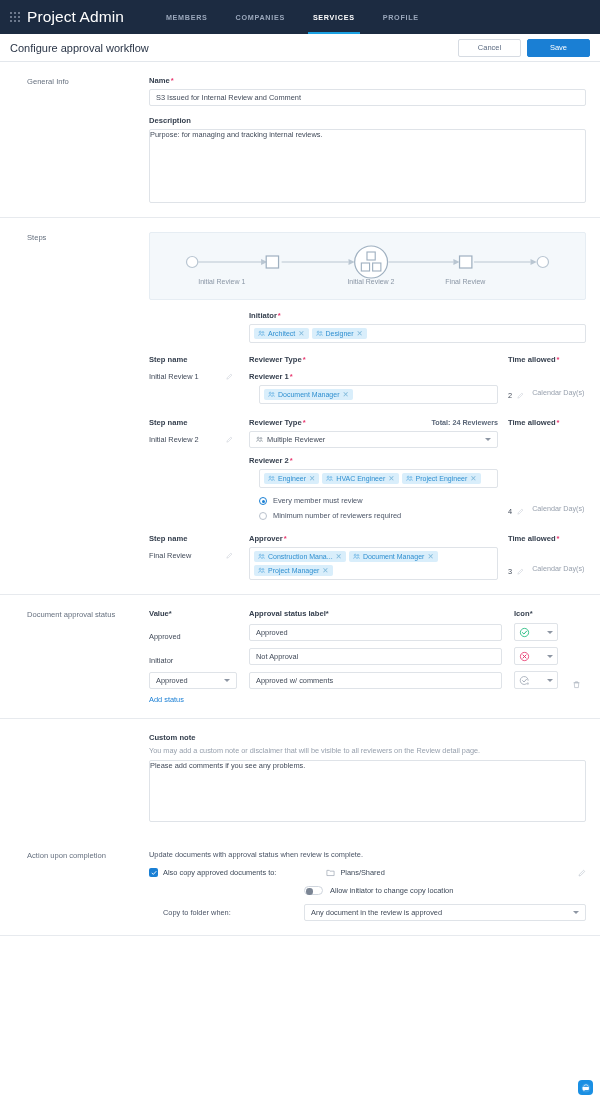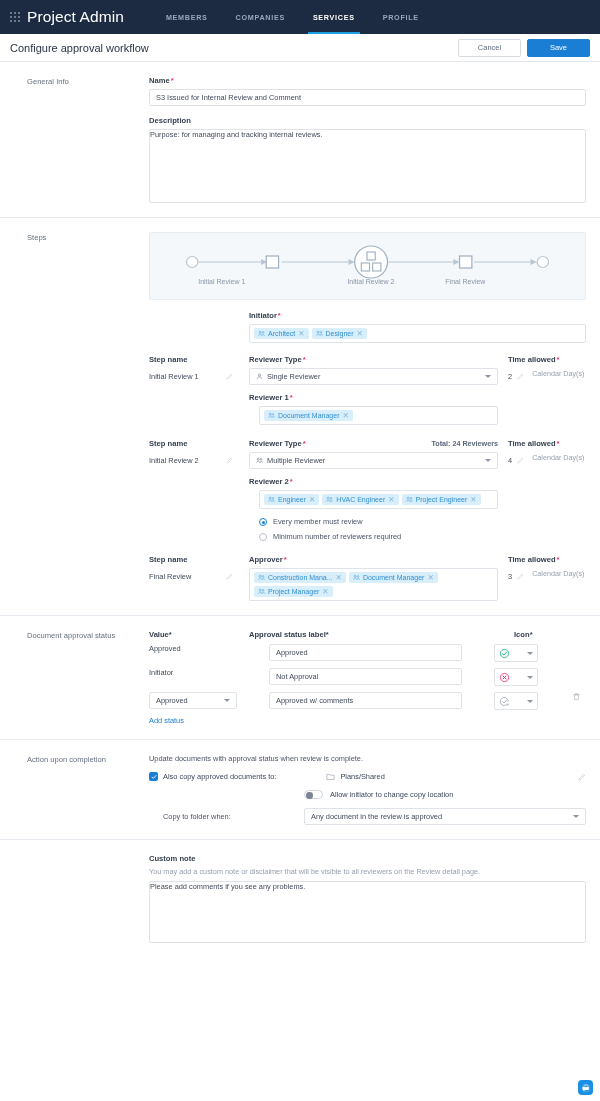--- a/index.html
+++ b/index.html
@@ -95,21 +95,21 @@
     display: inline-flex; align-items: center; gap: 3px;
     padding: 0 4px; font-size: 7px; color: #2f8fd0; white-space: nowrap;
   }
   .chip .x { color: #7fb8da; font-size: 7.5px; line-height: 1; cursor: pointer; }
   .chip svg { flex: none; }
 
   
   .step-row { display: flex; margin-top: 12px; }
   .col-stepname { width: 100px; flex: none; }
   .col-main { flex: 1; min-width: 0; }
-  .col-time { width: 88px; flex: none; padding-left: 10px; display: flex; }
+  .col-time { width: 88px; flex: none; padding-left: 10px; display: flex; justify-content: space-between; }
 
   .stepname-val {
     font-size: 7.4px; color: #414a59; display: flex; align-items: center;
     justify-content: space-between; height: 17px; padding-right: 16px;
   }
   .pencil { color: #c6ccd5; flex: none; }
 
   .select {
     border: 1px solid #dfe3e8; border-radius: 2px; background: #fff;
     height: 17px; display: flex; align-items: center; padding: 0 6px;
@@ -124,21 +124,21 @@
   .timeunit { font-size: 7.2px; color: #98a1ae; line-height: 1.35; margin-left: 8px; padding-top: 1px; }
   .total-rev { font-size: 7.2px; color: #5a6678; }
 
   .radio-row { display: flex; align-items: flex-end; gap: 6px; margin-top: 8px; font-size: 7.4px; color: #4a5466; }
   .radio { width: 8px; height: 8px; border-radius: 50%; border: 1px solid #b9c1cc; background: #fff; flex: none; position: relative; }
   .radio.on { border-color: #1a7fd4; }
   .radio.on::after { content:""; position:absolute; inset:1.5px; background:#1a7fd4; border-radius:50%; }
 
   
   .st-head { display: flex; font-size: 7.6px; font-weight: bold; color: #36404f; margin-bottom: 5px; }
-  .st-row { display: flex; align-items: flex-start; margin-bottom: 6px; gap: 20px; }
+  .st-row { display: flex; align-items: flex-end; margin-bottom: 6px; }
   .st-c1 { width: 100px; flex: none; }
   .st-c2 { flex: 1; min-width: 0; padding-right: 12px; }
   .st-c3 { width: 52px; flex: none; }
   .st-c4 { width: 20px; flex: none; display: flex; justify-content: center; }
   .st-val { font-size: 7.4px; color: #41a; color: #414a59; }
   .iconsel {
     border: 1px solid #dfe3e8; border-radius: 2px; background: #fff;
     height: 18px; width: 44px; display: flex; align-items: center; gap: 2px; padding: 0 4px;
   }
   .link { color: #1a7fd4; font-size: 7.4px; cursor: pointer; }
@@ -269,28 +269,20 @@
             <span>Initial Review 1</span>
             <svg class="pencil" width="7" height="7" viewBox="0 0 16 16">
                 <path d="M2 14l1-3.3L11.2 2.5l2.3 2.3L5.3 13 2 14z" fill="none" stroke="#c6ccd5" stroke-width="1.2"></path>
               </svg>
           </div>
         </div>
         <div class="col-main">
           <div class="flabel">
             <span>Reviewer Type</span><span class="req">*</span>
           </div>
-          <div class="select">
-            <svg width="7" height="7" viewBox="0 0 16 16">
-                <circle cx="8" cy="4.6" r="2.6" fill="none" stroke="#6b7683" stroke-width="1.3"></circle>
-                <path d="M2.8 13.6c0-2.9 2.3-4.7 5.2-4.7s5.2 1.8 5.2 4.7" fill="none" stroke="#6b7683" stroke-width="1.3"></path>
-              </svg>
-            <span>Single Reviewer</span>
-            <span class="caret"></span>
-          </div>
           <div class="flabel" style="margin-top:8px">
             <span>Reviewer 1</span><span class="req">*</span>
           </div>
           <div class="chipbox" style="margin-left:10px">
             <span class="chip">
               <svg width="7" height="7" viewBox="0 0 16 16">
                   <circle cx="5" cy="5" r="2.3" fill="none" stroke="#4aa3dd" stroke-width="1.3"></circle>
                   <circle cx="11.4" cy="5.4" r="1.9" fill="none" stroke="#4aa3dd" stroke-width="1.3"></circle>
                   <path d="M1.4 13c0-2.2 1.6-3.6 3.6-3.6S8.6 10.8 8.6 13" fill="none" stroke="#4aa3dd" stroke-width="1.3"></path>
                   <path d="M9.5 13c0-2 1.2-3.1 2.7-3.1s2.4 1.1 2.4 3.1" fill="none" stroke="#4aa3dd" stroke-width="1.3"></path>
@@ -533,20 +525,29 @@
         </div>
         <div class="st-c4">
           <svg width="9" height="9" viewBox="0 0 16 16">
               <path d="M4 5.2h8l-.7 8.3H4.7L4 5.2z" fill="none" stroke="#a8b0bb" stroke-width="1.1"></path>
               <path d="M2.8 4.6h10.4M6.2 4.4V3h3.6v1.4" fill="none" stroke="#a8b0bb" stroke-width="1.1"></path>
             </svg>
         </div>
       </div>
 
       <div class="link" style="margin-top:1px">Add status</div>
+    </div>
+  </div>
+
+  <div class="section no-border" style="padding-top:14px">
+    <div class="sec-label"></div>
+    <div class="sec-body">
+      <div class="flabel">Custom note</div>
+      <div class="sub-note">You may add a custom note or disclaimer that will be visible to all reviewers on the Review detail page.</div>
+      <div class="textarea" style="height:62px">Please add comments if you see any problems.</div>
     </div>
   </div>
 
   <div class="section">
     <div class="sec-label">Action upon completion</div>
     <div class="sec-body">
       <div class="hint">Update documents with approval status when review is complete.</div>
 
       <div class="cb-row">
         <span class="cbx">
@@ -577,29 +578,20 @@
         <span style="flex:1;">
           <span class="select" style="width:100%">
             <span>Any document in the review is approved</span>
             <span class="caret"></span>
           </span>
         </span>
       </div>
     </div>
   </div>
 
-  <div class="section no-border" style="padding-top:14px">
-    <div class="sec-label"></div>
-    <div class="sec-body">
-      <div class="flabel">Custom note</div>
-      <div class="sub-note">You may add a custom note or disclaimer that will be visible to all reviewers on the Review detail page.</div>
-      <div class="textarea" style="height:62px">Please add comments if you see any problems.</div>
-    </div>
-  </div>
-
 </div>
 
 <div class="fab">
   <svg width="10" height="10" viewBox="0 0 20 20">
     <circle cx="10" cy="10" r="9" fill="#ffffff" opacity="0.12"></circle>
     <path d="M4.2 8.2h11.6v4.4a1.6 1.6 0 0 1-1.6 1.6H8l-3 2.4v-2.4h-.4a1.6 1.6 0 0 1-1.6-1.6V8.2z" fill="#ffffff"></path>
     <path d="M5.4 7.2a4.7 4.7 0 0 1 9.2 0" fill="none" stroke="#ffffff" stroke-width="1.3"></path>
   </svg>
 </div>
 

